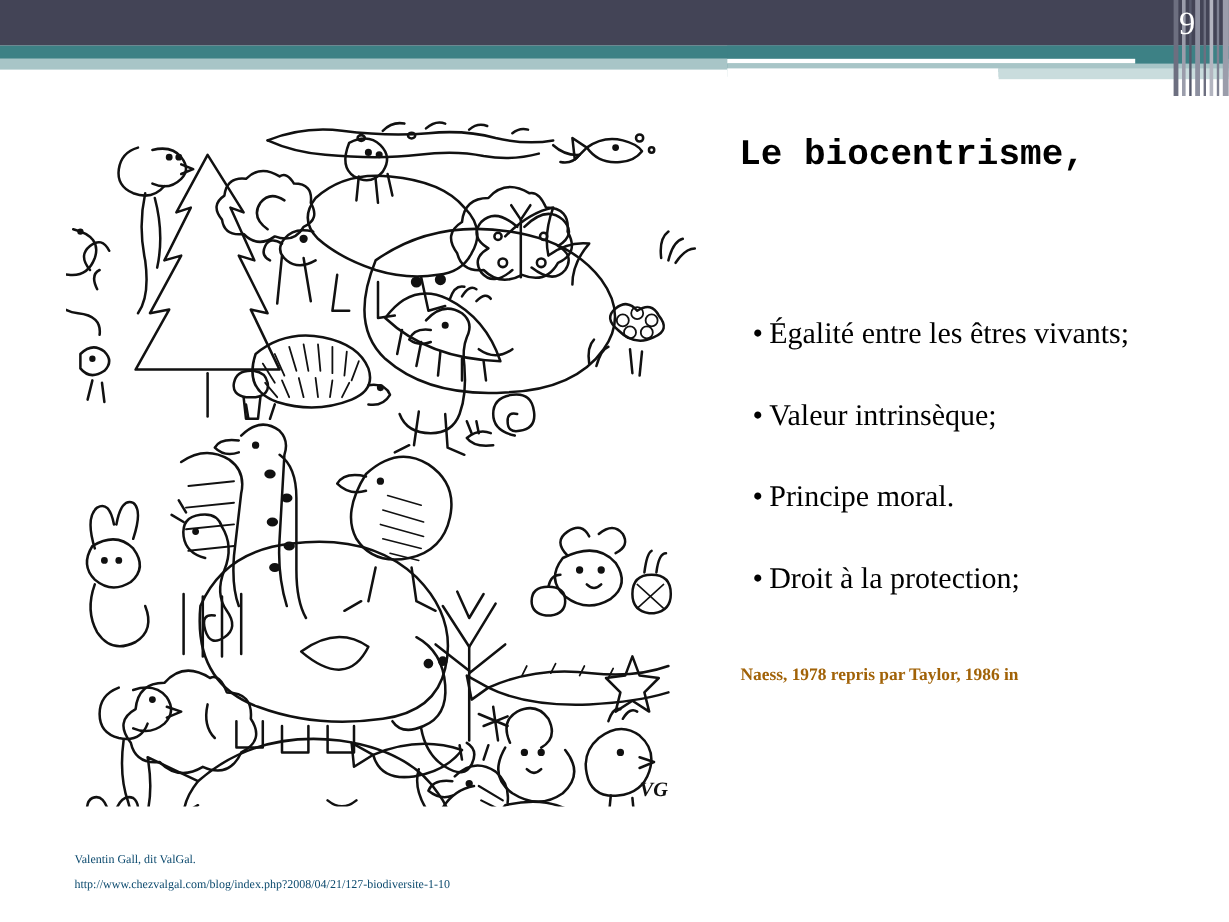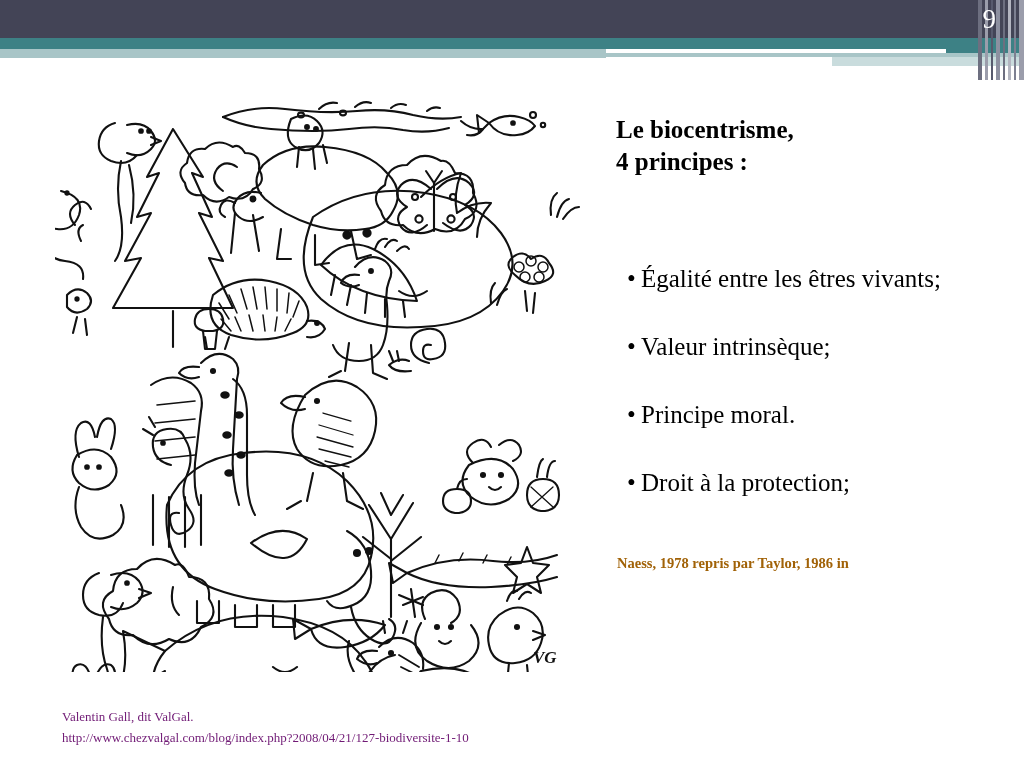--- a/index.html
+++ b/index.html
@@ -109,34 +109,34 @@
     display: block;
     width: 527px;
     height: 577px;
   }
 
   
   #image-credit {
     position: absolute;
     left: 62px; top: 706px;
     font-family: "Liberation Serif", serif;
-    font-size: 13px;
+    font-size: 10px;
     line-height: 21px;
-    color: #701a75;
+    color: #0c4a6e;
     white-space: nowrap;
   }
 
   
   #content-title {
     position: absolute;
     left: 616px; top: 114px;
     width: 400px;
-    font-family: Liberation Serif, serif;
+    font-family: Liberation Mono, monospace;
     font-weight: bold;
-    font-size: 25px;
+    font-size: 30px;
     line-height: 32px;
     color: #000000;
   }
   #bullet-list {
     position: absolute;
     left: 614px; top: 251px;
     width: 410px;
     list-style: none;
     margin: 13px;
     padding: 0;
@@ -452,21 +452,20 @@
   </svg>
 </div>
 
 <div id="image-credit">
   <div>Valentin Gall,  dit ValGal.</div>
   <div>http://www.chezvalgal.com/blog/index.php?2008/04/21/127-biodiversite-1-10</div>
 </div>
 
 <div id="content-title">
   <div>Le biocentrisme,</div>
-  <div>4 principes :</div>
 </div>
 
 <ul id="bullet-list">
   <li><span class="bullet-dot">•</span><span>Égalité entre les êtres vivants;</span></li>
   <li><span class="bullet-dot">•</span><span>Valeur intrinsèque;</span></li>
   <li><span class="bullet-dot">•</span><span>Principe moral.</span></li>
   <li><span class="bullet-dot">•</span><span>Droit à la protection;</span></li>
 </ul>
 
 <div id="reference">

